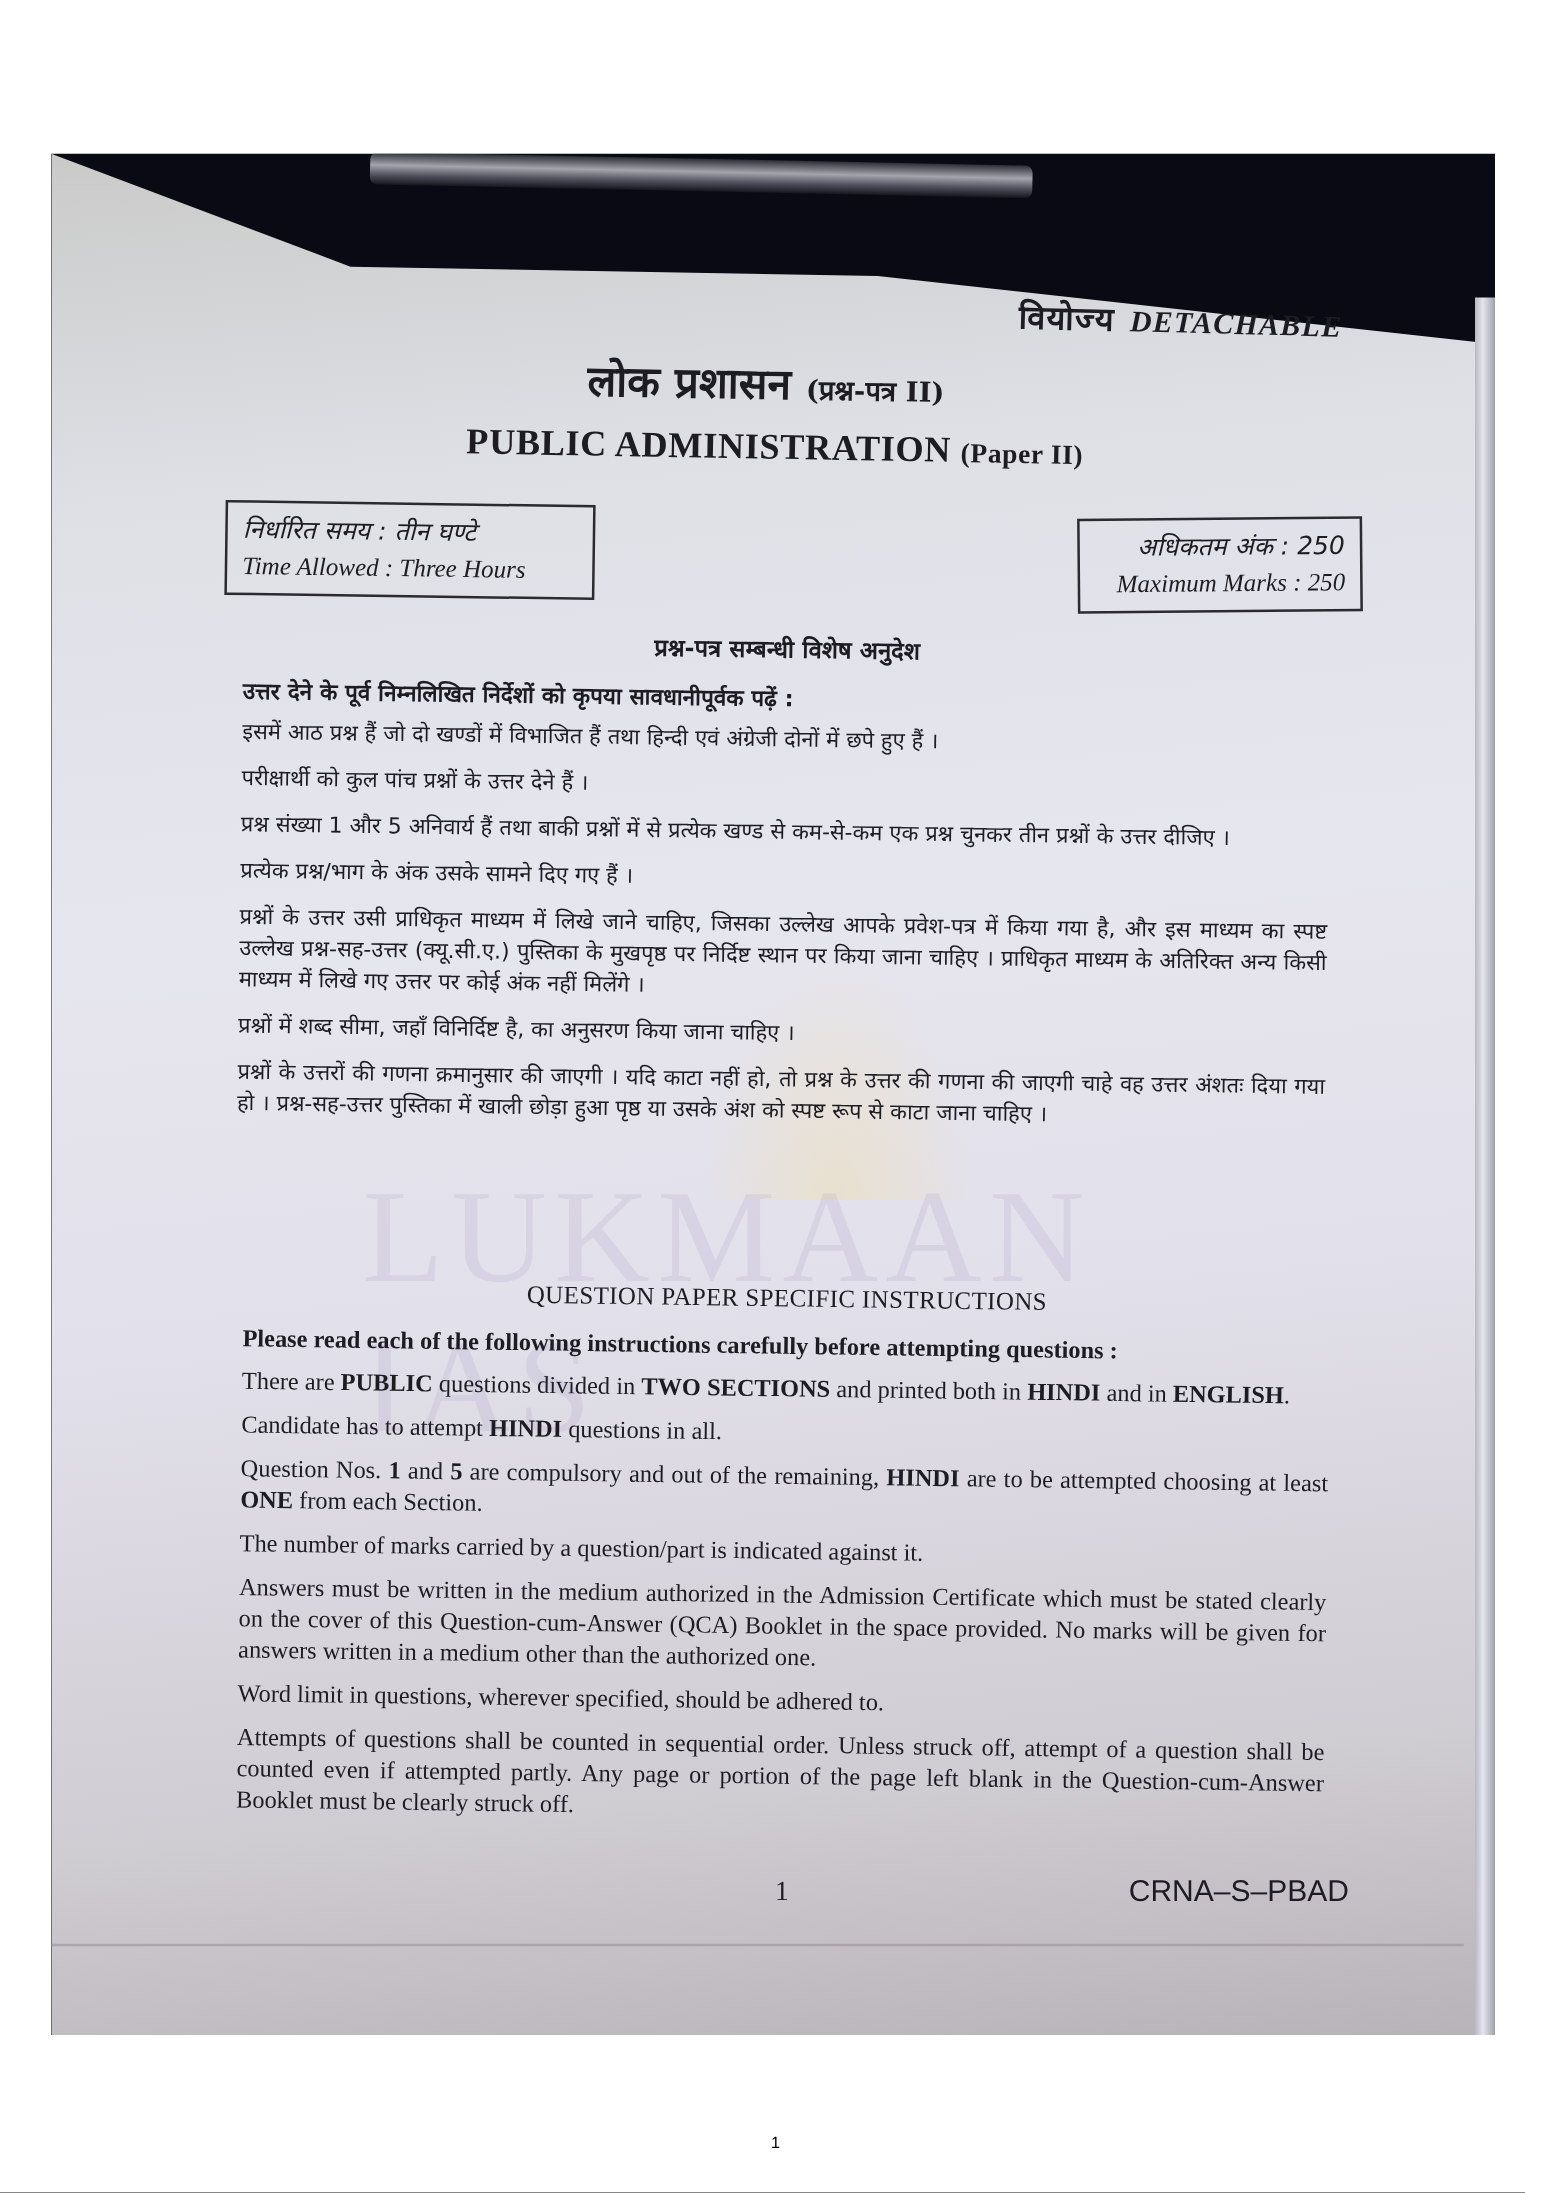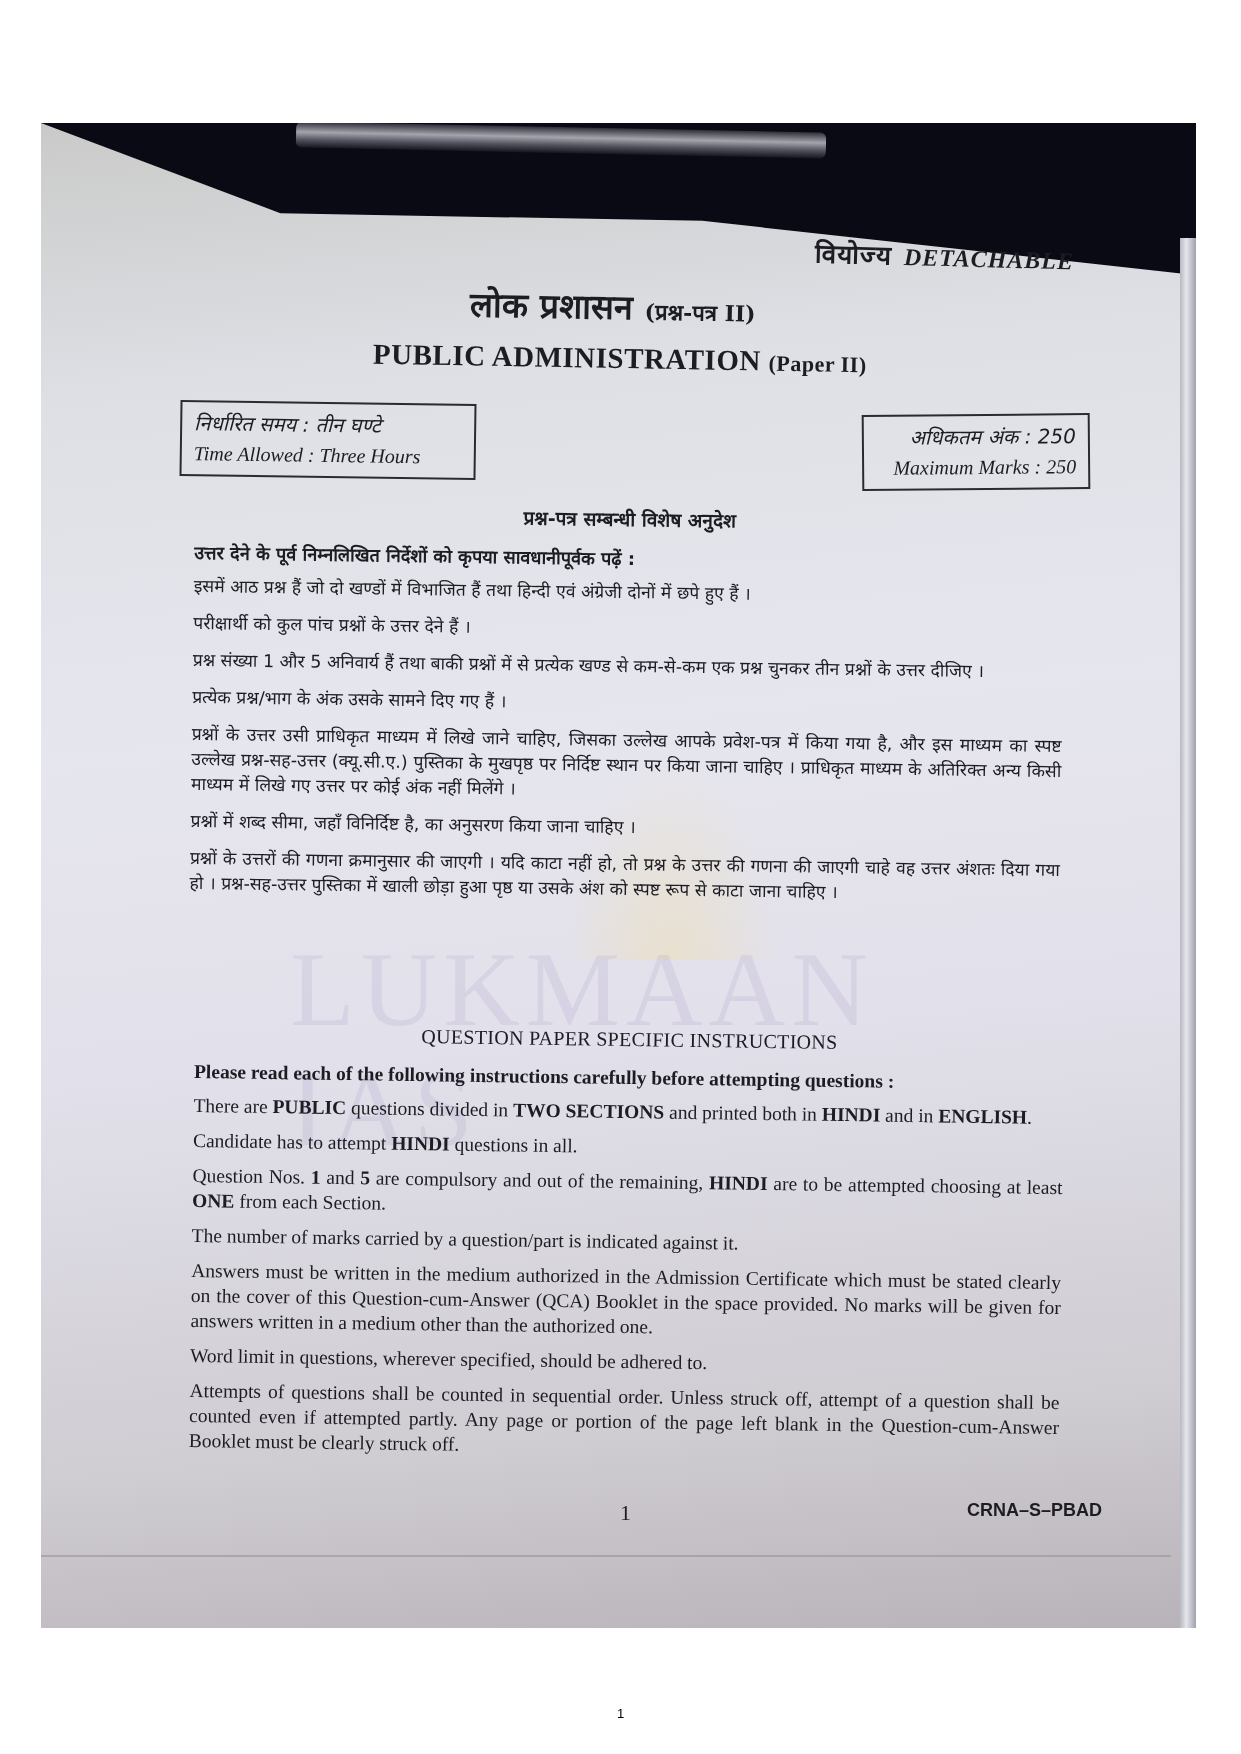--- a/index.html
+++ b/index.html
@@ -63,21 +63,21 @@
   .hi { font-family: "DejaVu Sans", sans-serif; }
   .content { left: 195px; width: 870px; transform: rotate(0.8deg); transform-origin: left top; }
   .hi-heading { text-align: center; font-weight: bold; font-size: 19px; margin: 0 0 14px 0; }
   .hi-lead { font-weight: bold; font-size: 18px; margin: 0 0 10px 0; }
   .hi-para { font-size: 17.5px; line-height: 25px; margin: 0 0 12px 0; text-align: justify; }
   .en-heading { text-align: center; font-size: 20px; margin: 22px 0 16px 0; letter-spacing: 0.3px; }
   .en-lead { font-weight: bold; font-size: 19.5px; margin: 0 0 10px 0; }
   .en-para { font-size: 19.5px; line-height: 25px; margin: 0 0 10px 0; text-align: justify; }
   b { font-weight: bold; }
   .footer-page { left: 620px; top: 1500px; font-size: 22px; }
-  .footer-code { left: 967px; top: 1500px; font-family: "Liberation Sans", sans-serif; font-size: 18px; font-weight: bold; }
+  .footer-code { left: 903px; top: 1500px; font-family: "Liberation Sans", sans-serif; font-size: 24px; }
   .pdf-page-num {
     position: absolute; left: 0; width: 100%; top: 1706px; text-align: center;
     font-family: "Liberation Sans", sans-serif; font-size: 13px; color: #000;
   }
 </style>
 </head>
 <body>
 
 <div class="photo">
   <div class="clip-glare"></div>

